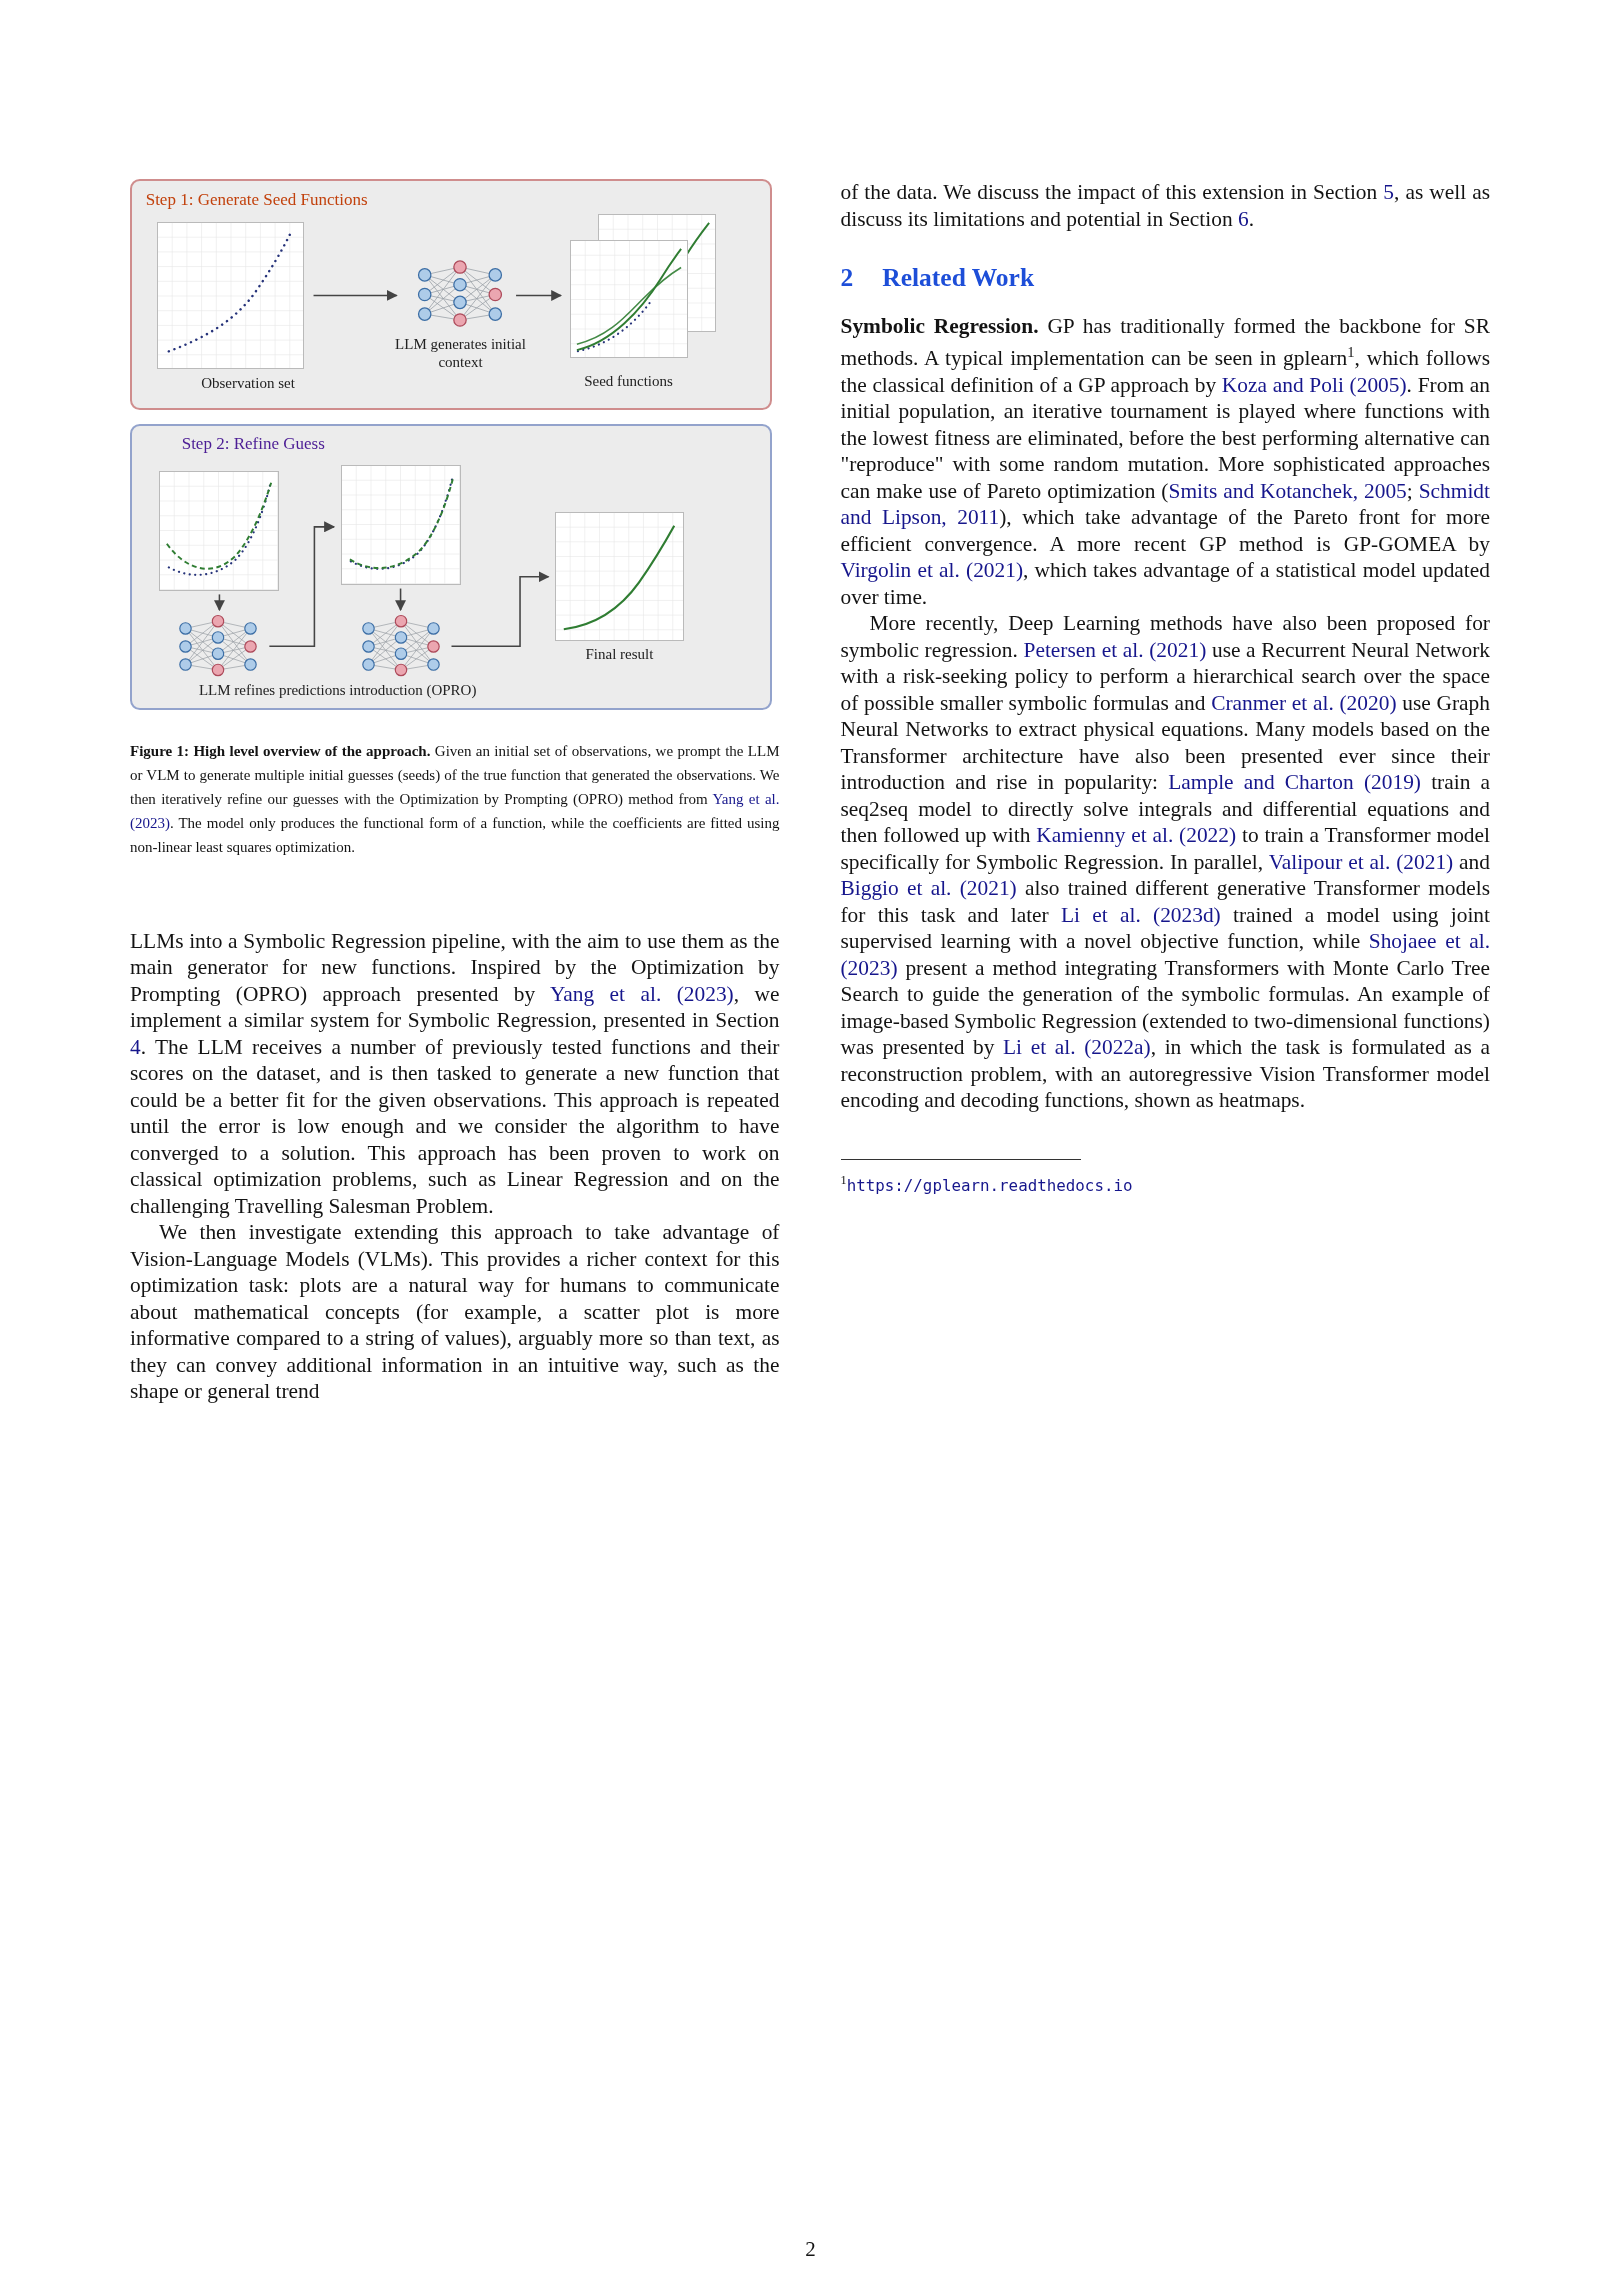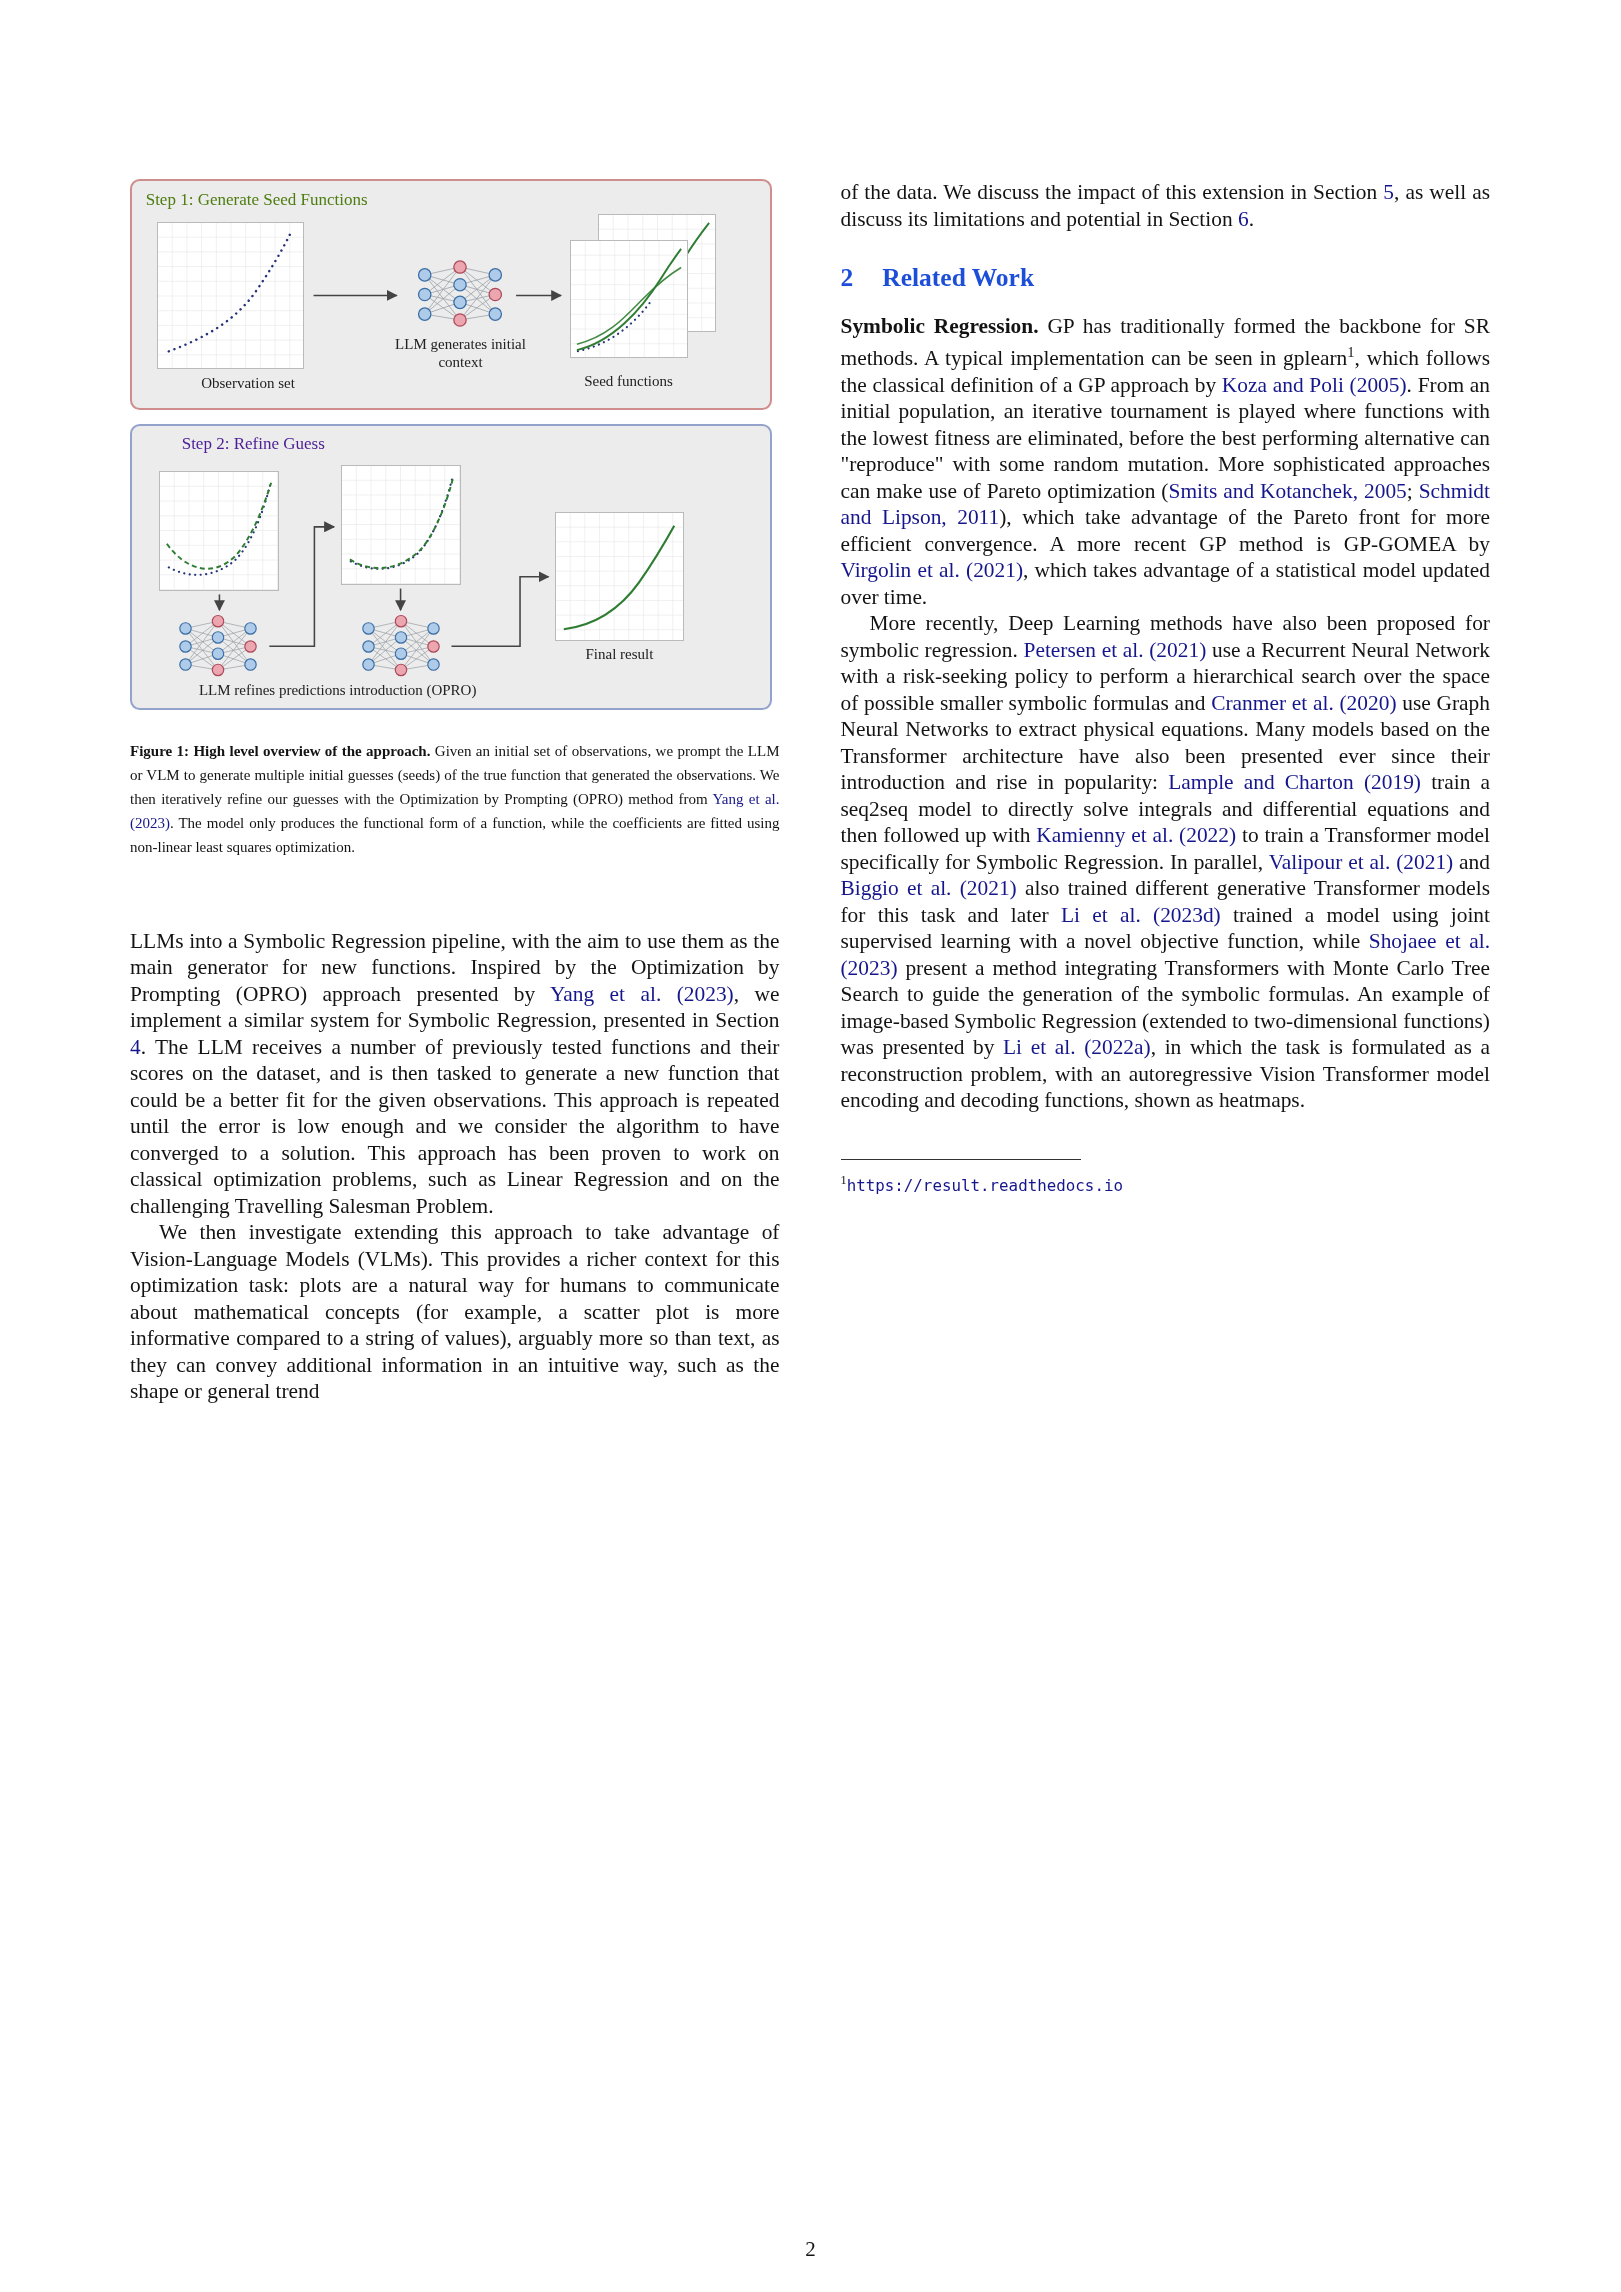--- a/index.html
+++ b/index.html
@@ -21,21 +21,21 @@
 
   .section-heading{font-size:25.5px;font-weight:bold;margin:31px 0 19.6px 0;color:#1d4ed8;}
   .section-number{margin-right:29px;}
 
   
   .figure{margin:0;padding:0;}
   .figbox{position:relative;width:638px;background:#ececec;border-radius:9.8px;}
   .figbox.step1{height:227px;border:2px solid #cf8d8d;margin-bottom:13.7px;}
   .figbox.step2{height:282px;border:2px solid #93a3cc;}
   .figbox-title{position:absolute;left:13.7px;top:8.8px;font-size:17px;}
-  .step1 .figbox-title{color:#4d7c0f;}
+  .step1 .figbox-title{color:#c2410c;}
   .step2 .figbox-title{color:#4c1d95;margin-left:36px;}
   .figlabel{position:absolute;font-size:15px;line-height:17.6px;color:#222;text-align:center;}
   .plot{position:absolute;}
   .nn{position:absolute;}
   .arrows{position:absolute;left:0;top:0;width:100%;height:100%;pointer-events:none;}
   .arrows line,.arrows polyline{stroke:#444;stroke-width:1.6;fill:none;}
 
   .caption{font-size:15px;line-height:24px;text-align:justify;margin-top:29px;color:#131313;}
 
   
@@ -287,19 +287,19 @@
 
     <h2 class="section-heading">
       <span class="section-number">2</span><span>Related Work</span>
     </h2>
 
     <p class="para"><span class="run-b">Symbolic Regression.</span><span class="run-p"> GP has traditionally formed the backbone for SR methods. A typical implementation can be seen in gplearn</span><sup class="run-sup">1</sup><span class="run-p">, which follows the classical definition of a GP approach by </span><span class="run-l">Koza and Poli (2005)</span><span class="run-p">. From an initial population, an iterative tournament is played where functions with the lowest fitness are eliminated, before the best performing alternative can "reproduce" with some random mutation. More sophisticated approaches can make use of Pareto optimization (</span><span class="run-l">Smits and Kotanchek, 2005</span><span class="run-p">; </span><span class="run-l">Schmidt and Lipson, 2011</span><span class="run-p">), which take advantage of the Pareto front for more efficient convergence. A more recent GP method is GP-GOMEA by </span><span class="run-l">Virgolin et al. (2021)</span><span class="run-p">, which takes advantage of a statistical model updated over time.</span></p>
     <p class="para indent"><span class="run-p">More recently, Deep Learning methods have also been proposed for symbolic regression. </span><span class="run-l">Petersen et al. (2021)</span><span class="run-p"> use a Recurrent Neural Network with a risk-seeking policy to perform a hierarchical search over the space of possible smaller symbolic formulas and </span><span class="run-l">Cranmer et al. (2020)</span><span class="run-p"> use Graph Neural Networks to extract physical equations. Many models based on the Transformer architecture have also been presented ever since their introduction and rise in popularity: </span><span class="run-l">Lample and Charton (2019)</span><span class="run-p"> train a seq2seq model to directly solve integrals and differential equations and then followed up with </span><span class="run-l">Kamienny et al. (2022)</span><span class="run-p"> to train a Transformer model specifically for Symbolic Regression. In parallel, </span><span class="run-l">Valipour et al. (2021)</span><span class="run-p"> and </span><span class="run-l">Biggio et al. (2021)</span><span class="run-p"> also trained different generative Transformer models for this task and later </span><span class="run-l">Li et al. (2023d)</span><span class="run-p"> trained a model using joint supervised learning with a novel objective function, while </span><span class="run-l">Shojaee et al. (2023)</span><span class="run-p"> present a method integrating Transformers with Monte Carlo Tree Search to guide the generation of the symbolic formulas. An example of image-based Symbolic Regression (extended to two-dimensional functions) was presented by </span><span class="run-l">Li et al. (2022a)</span><span class="run-p">, in which the task is formulated as a reconstruction problem, with an autoregressive Vision Transformer model encoding and decoding functions, shown as heatmaps.</span></p>
 
     <div class="footnote">
       <div class="footnote-rule"></div>
-      <div class="footnote-text"><sup class="run-sup">1</sup><span class="run-mono">https://result.readthedocs.io</span></div>
+      <div class="footnote-text"><sup class="run-sup">1</sup><span class="run-mono">https://gplearn.readthedocs.io</span></div>
     </div>
   </div>
 </div>
 
 <div class="page-number">2</div>
 
 
 </body></html>

